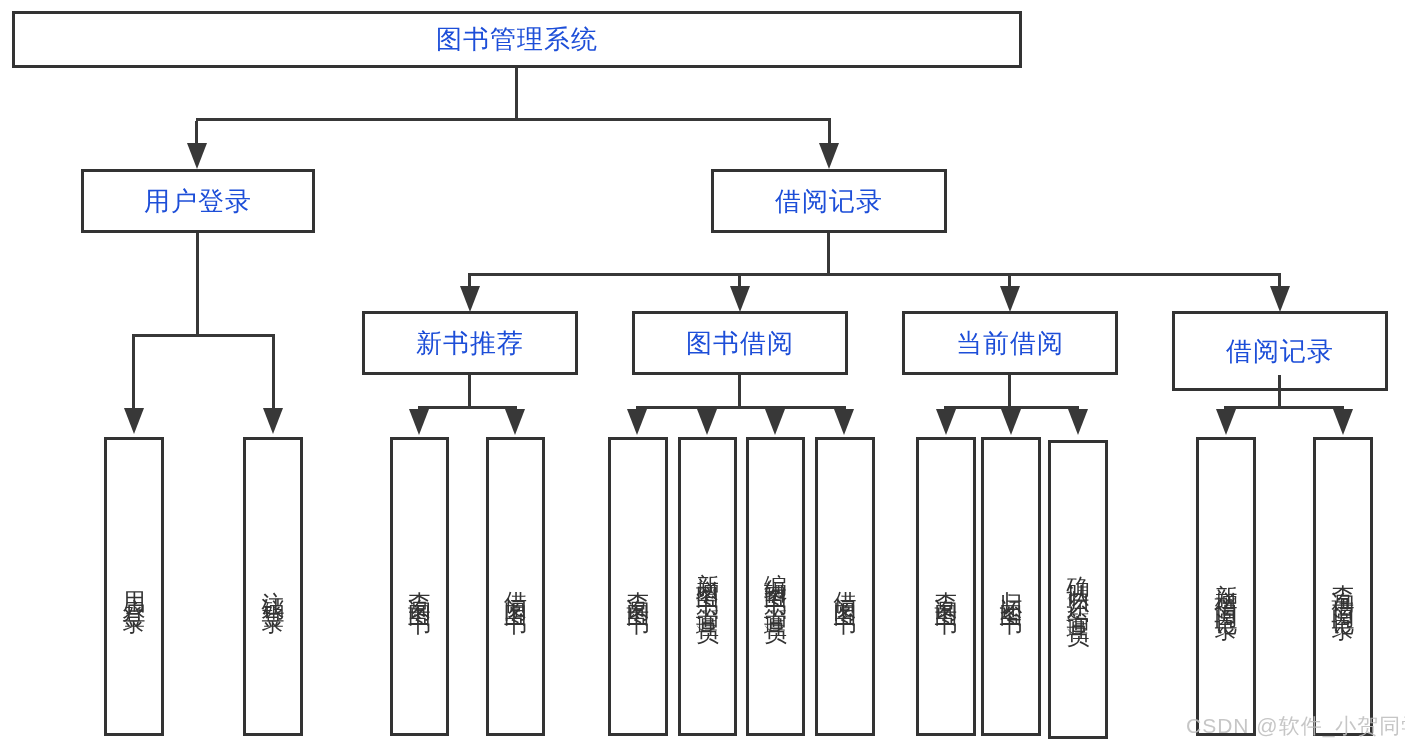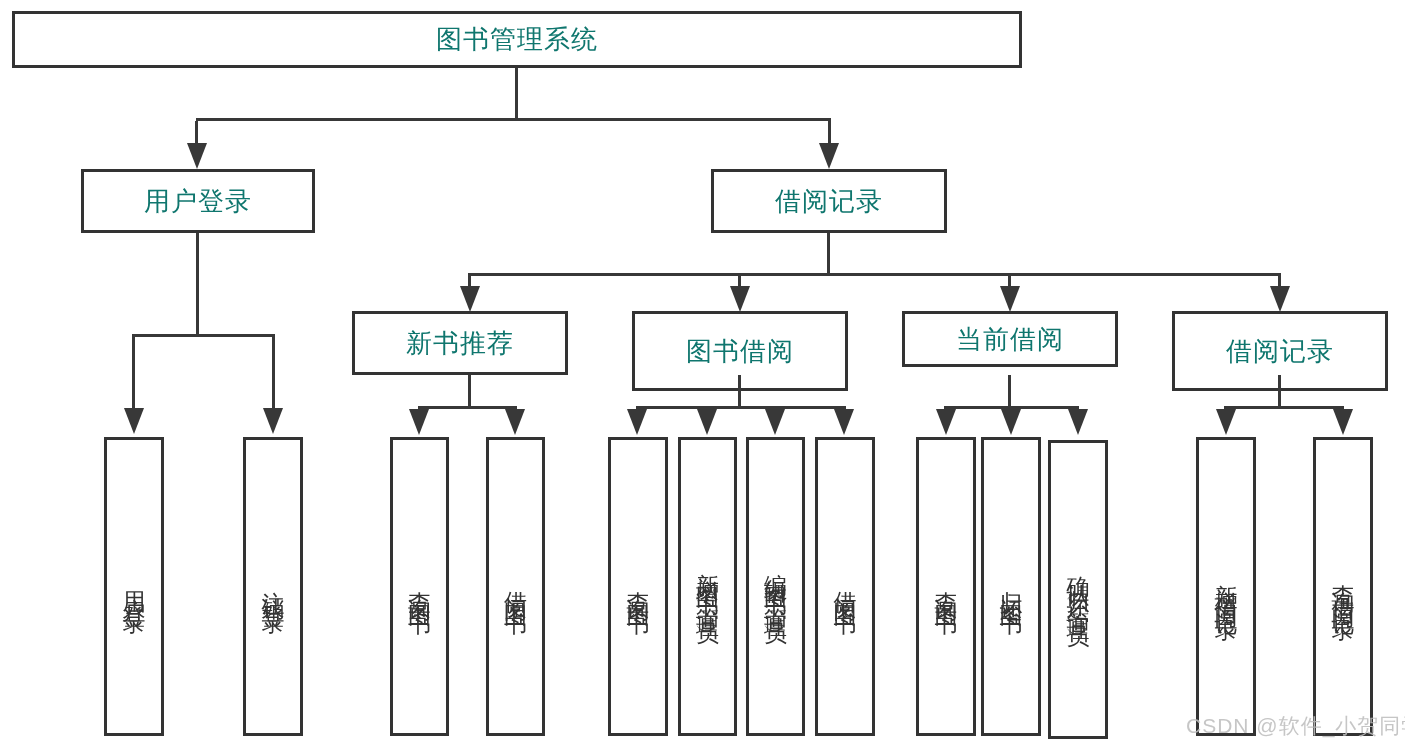--- a/index.html
+++ b/index.html
@@ -14,21 +14,21 @@
   .node {
     position: absolute;
     box-sizing: border-box;
     background: #ffffff;
     border: 3px solid #333333;
     display: flex;
     align-items: center;
     justify-content: center;
     font-size: 26px;
     letter-spacing: 1px;
-    color: #0f766e;
+    color: #1d4ed8;
     white-space: nowrap;
   }
   .vnode {
     position: absolute;
     box-sizing: border-box;
     background: #ffffff;
     border: 3px solid #333333;
     display: flex;
     align-items: center;
     justify-content: center;
@@ -87,23 +87,23 @@
   <div class="hl" style="left:468px; top:273px; width:813px;"></div>
   <div class="vl" style="left:468px; top:276px; height:12px;"></div>
   <div class="ah" style="left:460px; top:286px;"></div>
   <div class="vl" style="left:738px; top:276px; height:12px;"></div>
   <div class="ah" style="left:730px; top:286px;"></div>
   <div class="vl" style="left:1008px; top:276px; height:12px;"></div>
   <div class="ah" style="left:1000px; top:286px;"></div>
   <div class="vl" style="left:1278px; top:276px; height:12px;"></div>
   <div class="ah" style="left:1270px; top:286px;"></div>
 
-  <div class="node" style="left:352px; top:311px; width:216px; height:64px;">新书推荐</div>
-  <div class="node" style="left:632px; top:311px; width:216px; height:80px;">图书借阅</div>
-  <div class="node" style="left:902px; top:311px; width:216px; height:56px;">当前借阅</div>
+  <div class="node" style="left:362px; top:311px; width:216px; height:64px;">新书推荐</div>
+  <div class="node" style="left:632px; top:311px; width:216px; height:64px;">图书借阅</div>
+  <div class="node" style="left:902px; top:311px; width:216px; height:64px;">当前借阅</div>
   <div class="node" style="left:1172px; top:311px; width:216px; height:80px;">借阅记录</div>
 
   <div class="vl" style="left:468px; top:375px; height:34px;"></div>
   <div class="hl" style="left:418px; top:406px; width:99px;"></div>
   <div class="ah" style="left:409px; top:409px;"></div>
   <div class="ah" style="left:505px; top:409px;"></div>
 
   <div class="vl" style="left:738px; top:375px; height:34px;"></div>
   <div class="hl" style="left:636px; top:406px; width:210px;"></div>
   <div class="ah" style="left:627px; top:409px;"></div>

